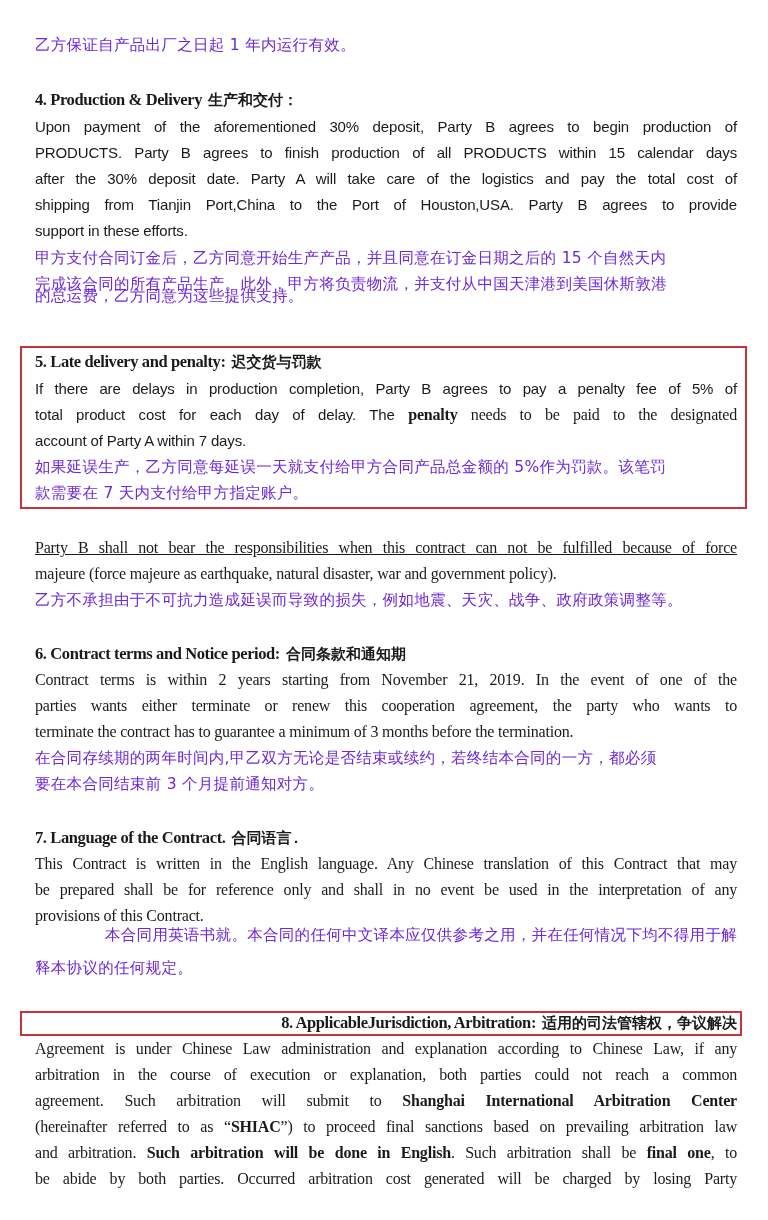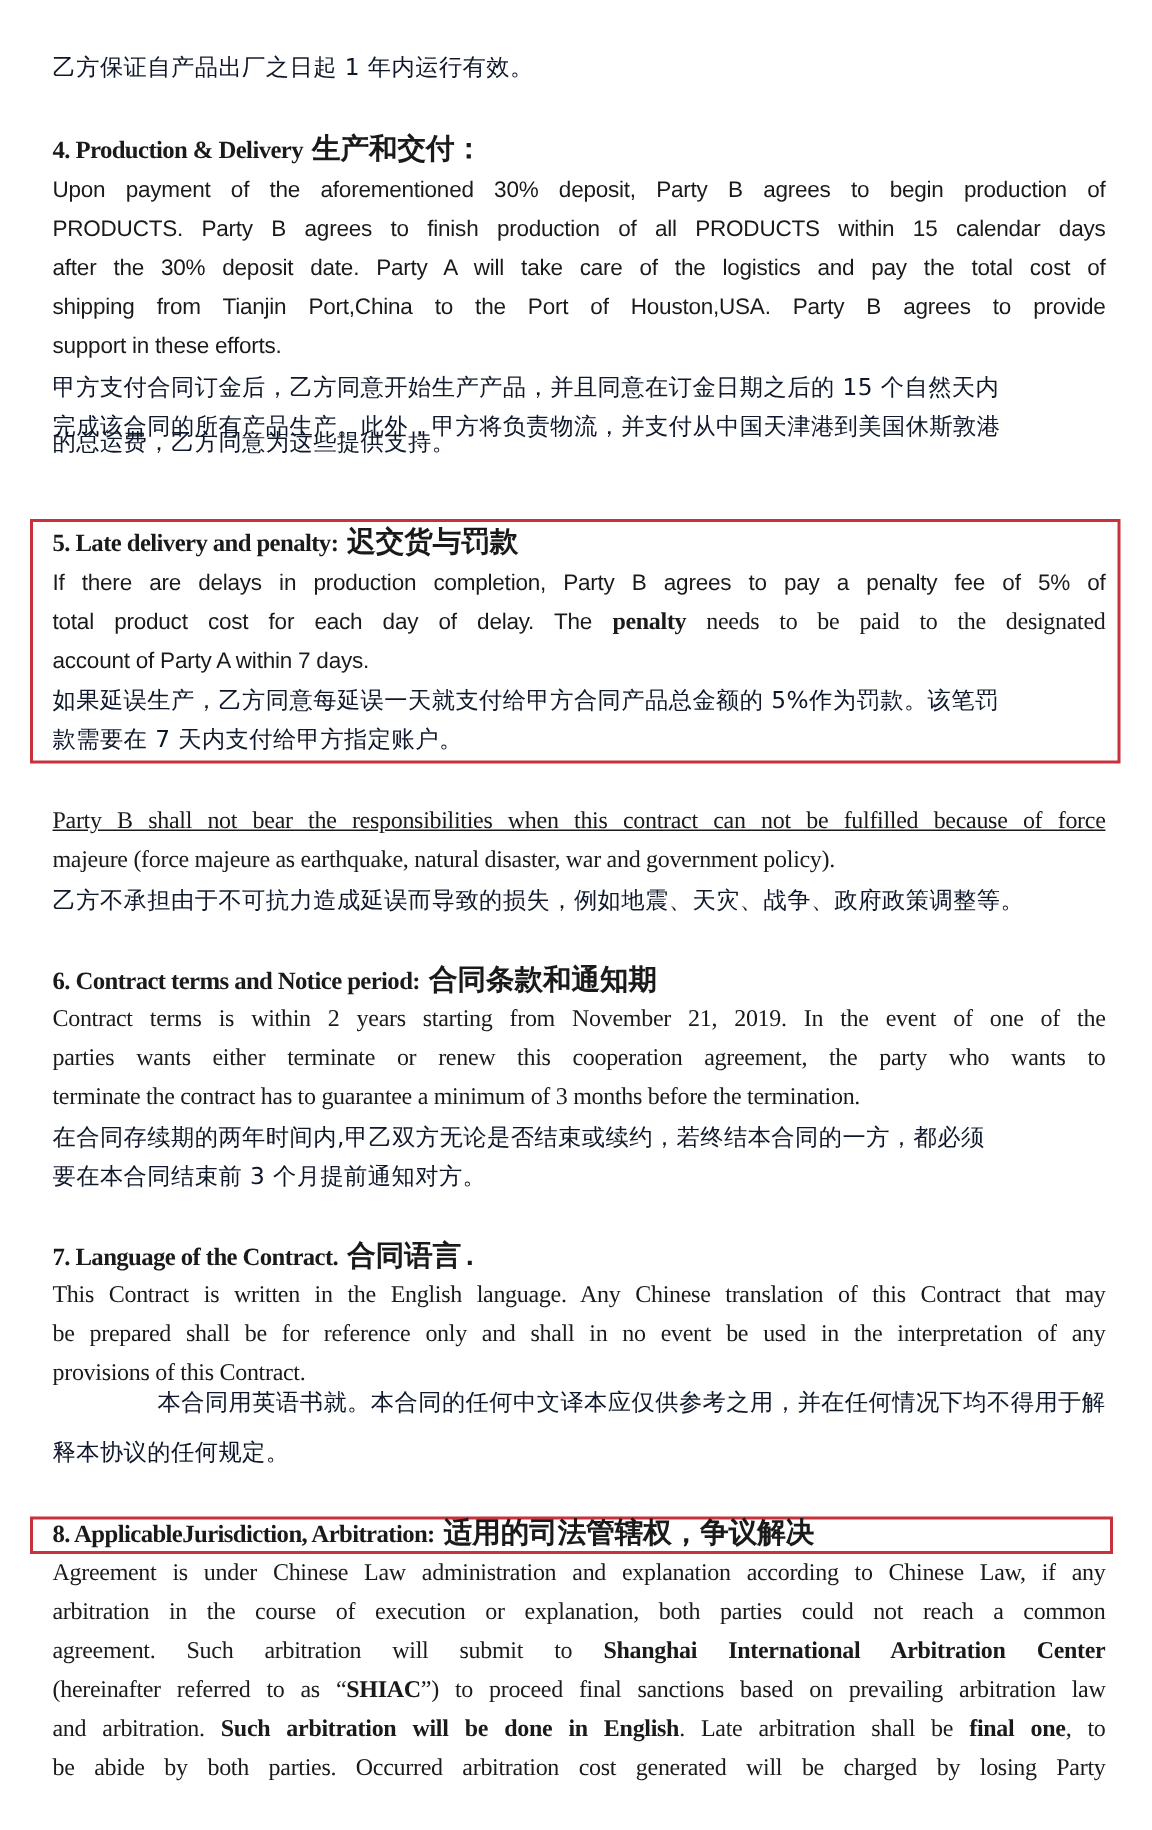--- a/index.html
+++ b/index.html
@@ -1,23 +1,23 @@
 <!DOCTYPE html>
 <html><head>
 <meta charset="utf-8">
 <style>
   html, body { margin:0; padding:0; background:#ffffff; }
   body { width:768px; height:1220px; position:relative; overflow:hidden; color:#1a1a1a; }
   .line { position:absolute; left:35px; width:702px; white-space:nowrap; line-height:26px; height:26px; font-size:15.5px; }
   .sans { font-family:"Liberation Sans","DejaVu Sans",sans-serif; font-size:15px; letter-spacing:-0.15px; }
   .serif { font-family:"Liberation Serif","DejaVu Serif",serif; font-size:16px; letter-spacing:-0.2px; }
-  .cn { font-family:"DejaVu Sans",sans-serif; font-size:15.5px; letter-spacing:0.3px; color:#0f172a; }
+  .cn { font-family:"DejaVu Sans",sans-serif; font-size:15.5px; letter-spacing:0.3px; color:#6d28d9; }
   .justify { text-align:justify; text-align-last:justify; }
   .heading { font-family:"Liberation Serif","DejaVu Serif",serif; font-weight:bold; font-size:16.5px; letter-spacing:-0.4px; }
-  .heading .cnh { font-family:Liberation Mono, monospace; font-weight:bold; font-size:19px; margin-left:6px; letter-spacing:0; }
+  .heading .cnh { font-family:Liberation Mono, monospace; font-weight:bold; font-size:15px; margin-left:6px; letter-spacing:0; }
   b { font-weight:bold;margin-top:36px; }
   .redbox { position:absolute; border:2px solid #c8323c; box-sizing:border-box; }
 </style>
 </head>
 <body>
 
 <div class="line cn" style="top:32px;">乙方保证自产品出厂之日起 1 年内运行有效。</div>
 
 <div class="line heading" style="top:87px;">
   <span>4. Production &amp; Delivery</span><span class="cnh">生产和交付：</span>
@@ -59,27 +59,27 @@
 <div class="line heading" style="top:825px;">
   <span>7. Language of the Contract.</span><span class="cnh">合同语言.</span>
 </div>
 <div class="line serif justify" style="top:851px;">This Contract is written in the English language. Any Chinese translation of this Contract that may</div>
 <div class="line serif justify" style="top:877px;">be prepared shall be for reference only and shall in no event be used in the interpretation of any</div>
 <div class="line serif" style="top:903px;">provisions of this Contract.</div>
 <div class="line cn" style="top:922px;text-align:right;">本合同用英语书就。本合同的任何中文译本应仅供参考之用，并在任何情况下均不得用于解</div>
 <div class="line cn" style="top:955px;">释本协议的任何规定。</div>
 
 <div class="redbox" style="left:20px; top:1011px; width:722px; height:25px;"></div>
-<div class="line heading" style="top:1010px;">
+<div class="line heading" style="top:1010px;text-align:right;">
   <span>8. ApplicableJurisdiction, Arbitration:</span><span class="cnh">适用的司法管辖权，争议解决</span>
 </div>
 <div class="line serif justify" style="top:1036px;">Agreement is under Chinese Law administration and explanation according to Chinese Law, if any</div>
 <div class="line serif justify" style="top:1062px;">arbitration in the course of execution or explanation, both parties could not reach a common</div>
 <div class="line serif justify" style="top:1088px;">
   <span>agreement. Such arbitration will submit to </span><b>Shanghai International Arbitration Center</b>
 </div>
 <div class="line serif justify" style="top:1114px;">
   <span>(hereinafter referred to as “</span><b>SHIAC</b><span>”) to proceed final sanctions based on prevailing arbitration law</span>
 </div>
 <div class="line serif justify" style="top:1140px;">
-  <span>and arbitration. </span><b>Such arbitration will be done in English</b><span>. Late arbitration shall be </span><b>final one</b><span>, to</span>
+  <span>and arbitration. </span><b>Such arbitration will be done in English</b><span>. Such arbitration shall be </span><b>final one</b><span>, to</span>
 </div>
 <div class="line serif justify" style="top:1166px;">be abide by both parties. Occurred arbitration cost generated will be charged by losing Party</div>
 
 </body></html>

